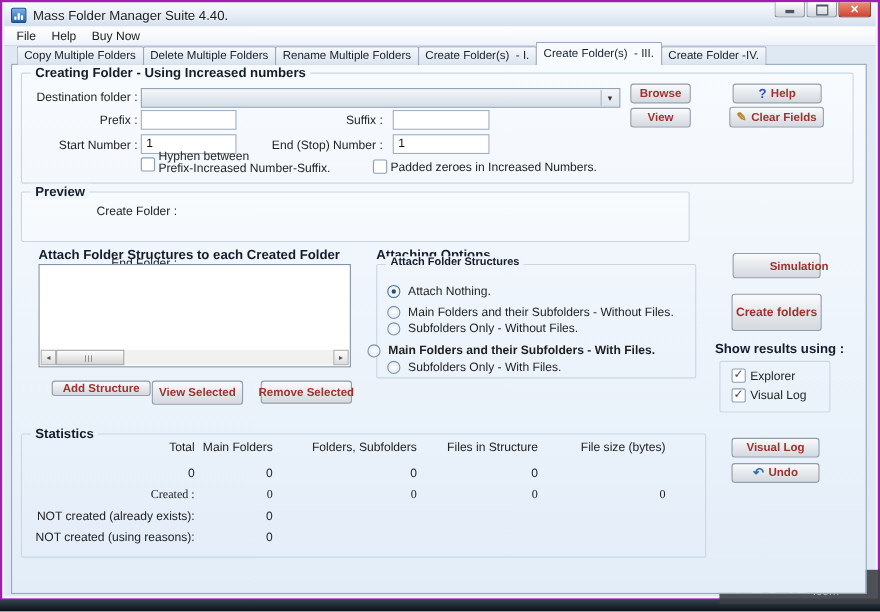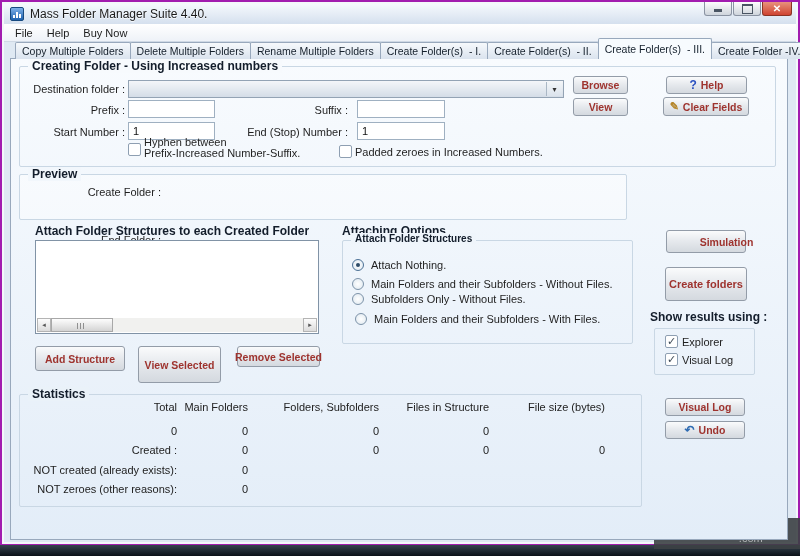--- a/index.html
+++ b/index.html
@@ -151,21 +151,20 @@
       <span class="menu-item">File</span>
       <span class="menu-item">Help</span>
       <span class="menu-item">Buy Now</span>
     </div>
 
     <div class="tabstrip">
       <span class="tab">Copy Multiple Folders</span>
       <span class="tab">Delete Multiple Folders</span>
       <span class="tab">Rename Multiple Folders</span>
       <span class="tab">Create Folder(s)  - I.</span>
-      <span class="tab">Create Folder(s)  - II.</span>
       <span class="tab active">Create Folder(s)  - III.</span>
       <span class="tab">Create Folder -IV.</span>
     </div>
 
     <div class="page">
 
       <div class="group" style="left:8px; top:7px; width:757px; height:101px;">
         <span class="group-label lb1">Creating Folder - Using Increased numbers</span>
       </div>
 
@@ -216,24 +215,24 @@
       <span class="lbl" style="left:156px; top:143px;"></span>
 
       <span class="sec-title" style="left:24px; top:165px;">Attach Folder Structures to each Created Folder</span>
       <div class="listbox" style="left:24px; top:181px; width:284px; height:94px;">
         <div class="hscroll">
           <span class="hs-btn">◂</span>
           <span class="hs-thumb"></span>
           <span class="hs-btn right">▸</span>
         </div>
       </div>
-      <div class="btn" style="left:24px; top:287px; width:90px; height:25px;">
+      <div class="btn" style="left:36px; top:287px; width:90px; height:14px;">
         <span>Add Structure</span>
       </div>
-      <div class="btn" style="left:127px; top:287px; width:83px; height:37px;">
+      <div class="btn" style="left:127px; top:287px; width:83px; height:22px;">
         <span>View Selected</span>
       </div>
       <div class="btn" style="left:226px; top:287px; width:83px; height:21px;">
         <span>Remove Selected</span>
       </div>
 
       <span class="sec-title" style="left:331px; top:165px;">Attaching Options</span>
       <div class="group" style="left:331px; top:181px; width:291px; height:104px;">
         <span class="group-label lb3">Attach Folder Structures</span>
       </div>
@@ -242,23 +241,27 @@
         <span class="lbl">Attach Nothing.</span>
       </div>
       <div class="radio-row" style="left:341px; top:218px; position:absolute;">
         <span class="radio"></span>
         <span class="lbl">Main Folders and their Subfolders - Without Files.</span>
       </div>
       <div class="radio-row" style="left:341px; top:233px; position:absolute;">
         <span class="radio"></span>
         <span class="lbl">Subfolders Only - Without Files.</span>
       </div>
-      <div class="radio-row" style="left:344px; top:253px; position:absolute;">
+      <div class="radio-row" style="left:323px; top:253px; position:absolute;font-weight:bold;">
         <span class="radio"></span>
         <span class="lbl">Main Folders and their Subfolders - With Files.</span>
+      </div>
+      <div class="radio-row" style="left:341px; top:268px; position:absolute;">
+        <span class="radio"></span>
+        <span class="lbl">Subfolders Only - With Files.</span>
       </div>
 
       <div class="btn" style="left:655px; top:171px; width:80px; height:23px;padding-left:41px;">
         <span>Simulation</span>
       </div>
       <div class="btn" style="left:654px; top:208px; width:82px; height:34px; font-size:11px;">
         <span>Create folders</span>
       </div>
       <span class="sec-title" style="left:639px; top:251px;">Show results using :</span>
       <div class="group" style="left:643px; top:269px; width:101px; height:47px;"></div>
@@ -275,36 +278,36 @@
           <span>Folders, Subfolders</span>
           <span>Files in Structure</span>
           <span>File size (bytes)</span>
         </div>
         <div class="stats-row" style="top:30px;">
           <span>0</span>
           <span>0</span>
           <span>0</span>
           <span>0</span>
         </div>
-        <div class="stats-row" style="top:49px;">
+        <div class="stats-row" style="top:49px;font-family:Liberation Serif, serif;">
           <span>Created :</span>
           <span>0</span>
           <span>0</span>
           <span>0</span>
           <span>0</span>
         </div>
         <div class="stats-row" style="top:69px;">
           <span>NOT created (already exists):</span>
           <span>0</span>
           <span></span>
           <span></span>
           <span></span>
         </div>
         <div class="stats-row" style="top:88px;">
-          <span>NOT zeroes (other reasons):</span>
+          <span>NOT created (using reasons):</span>
           <span>0</span>
           <span></span>
           <span></span>
           <span></span>
         </div>
       </div>
 
       <div class="btn" style="left:654px; top:339px; width:80px; height:18px;">
         <span>Visual Log</span>
       </div>

